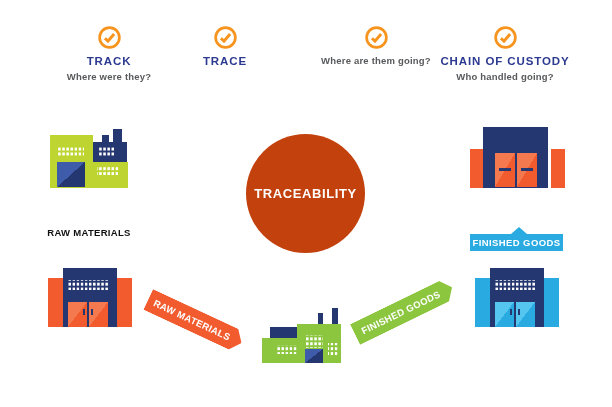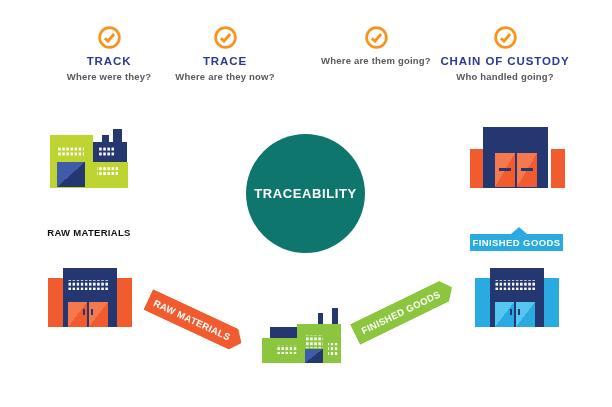--- a/index.html
+++ b/index.html
@@ -14,21 +14,21 @@
     font-size:11.5px;font-weight:800;letter-spacing:.9px;color:#2b3990;
     margin-top:4px;white-space:nowrap;
   }
   .step-question{
     font-size:9.5px;font-weight:700;letter-spacing:.2px;color:#58595b;
     margin-top:4px;white-space:nowrap;
   }
   
   .trace-circle{
     position:absolute;left:246px;top:134px;width:119px;height:119px;border-radius:50%;
-    background:#0f766e;display:flex;align-items:center;justify-content:center;
+    background:#c2410c;display:flex;align-items:center;justify-content:center;
   }
   .trace-circle span{
     color:#fff;font-size:13px;font-weight:800;letter-spacing:.6px;white-space:nowrap;
   }
   
   .bld{position:absolute;}
   svg{shape-rendering:crispEdges;}
   
   .raw-caption{
     position:absolute;left:40px;top:227px;width:98px;text-align:center;
@@ -80,21 +80,20 @@
     <div class="step-title">TRACK</div>
     <div class="step-question">Where were they?</div>
   </div>
 
   <div class="step" style="left:140px">
     <svg class="check" width="23" height="23" viewBox="0 0 24 24" style="shape-rendering:auto">
       <circle cx="12" cy="12" r="10.3" fill="none" stroke="#f7941e" stroke-width="2.8"></circle>
       <path d="M7.2 12.8 L10.4 15.8 L16.8 8.4" fill="none" stroke="#f7941e" stroke-width="3.1"></path>
     </svg>
     <div class="step-title">TRACE</div>
-    <div class="step-question">Where are they now?</div>
   </div>
 
   <div class="step" style="left:291px">
     <svg class="check" width="23" height="23" viewBox="0 0 24 24" style="shape-rendering:auto">
       <circle cx="12" cy="12" r="10.3" fill="none" stroke="#f7941e" stroke-width="2.8"></circle>
       <path d="M7.2 12.8 L10.4 15.8 L16.8 8.4" fill="none" stroke="#f7941e" stroke-width="3.1"></path>
     </svg>
     <div class="step-question">Where are them going?</div>
   </div>
 

